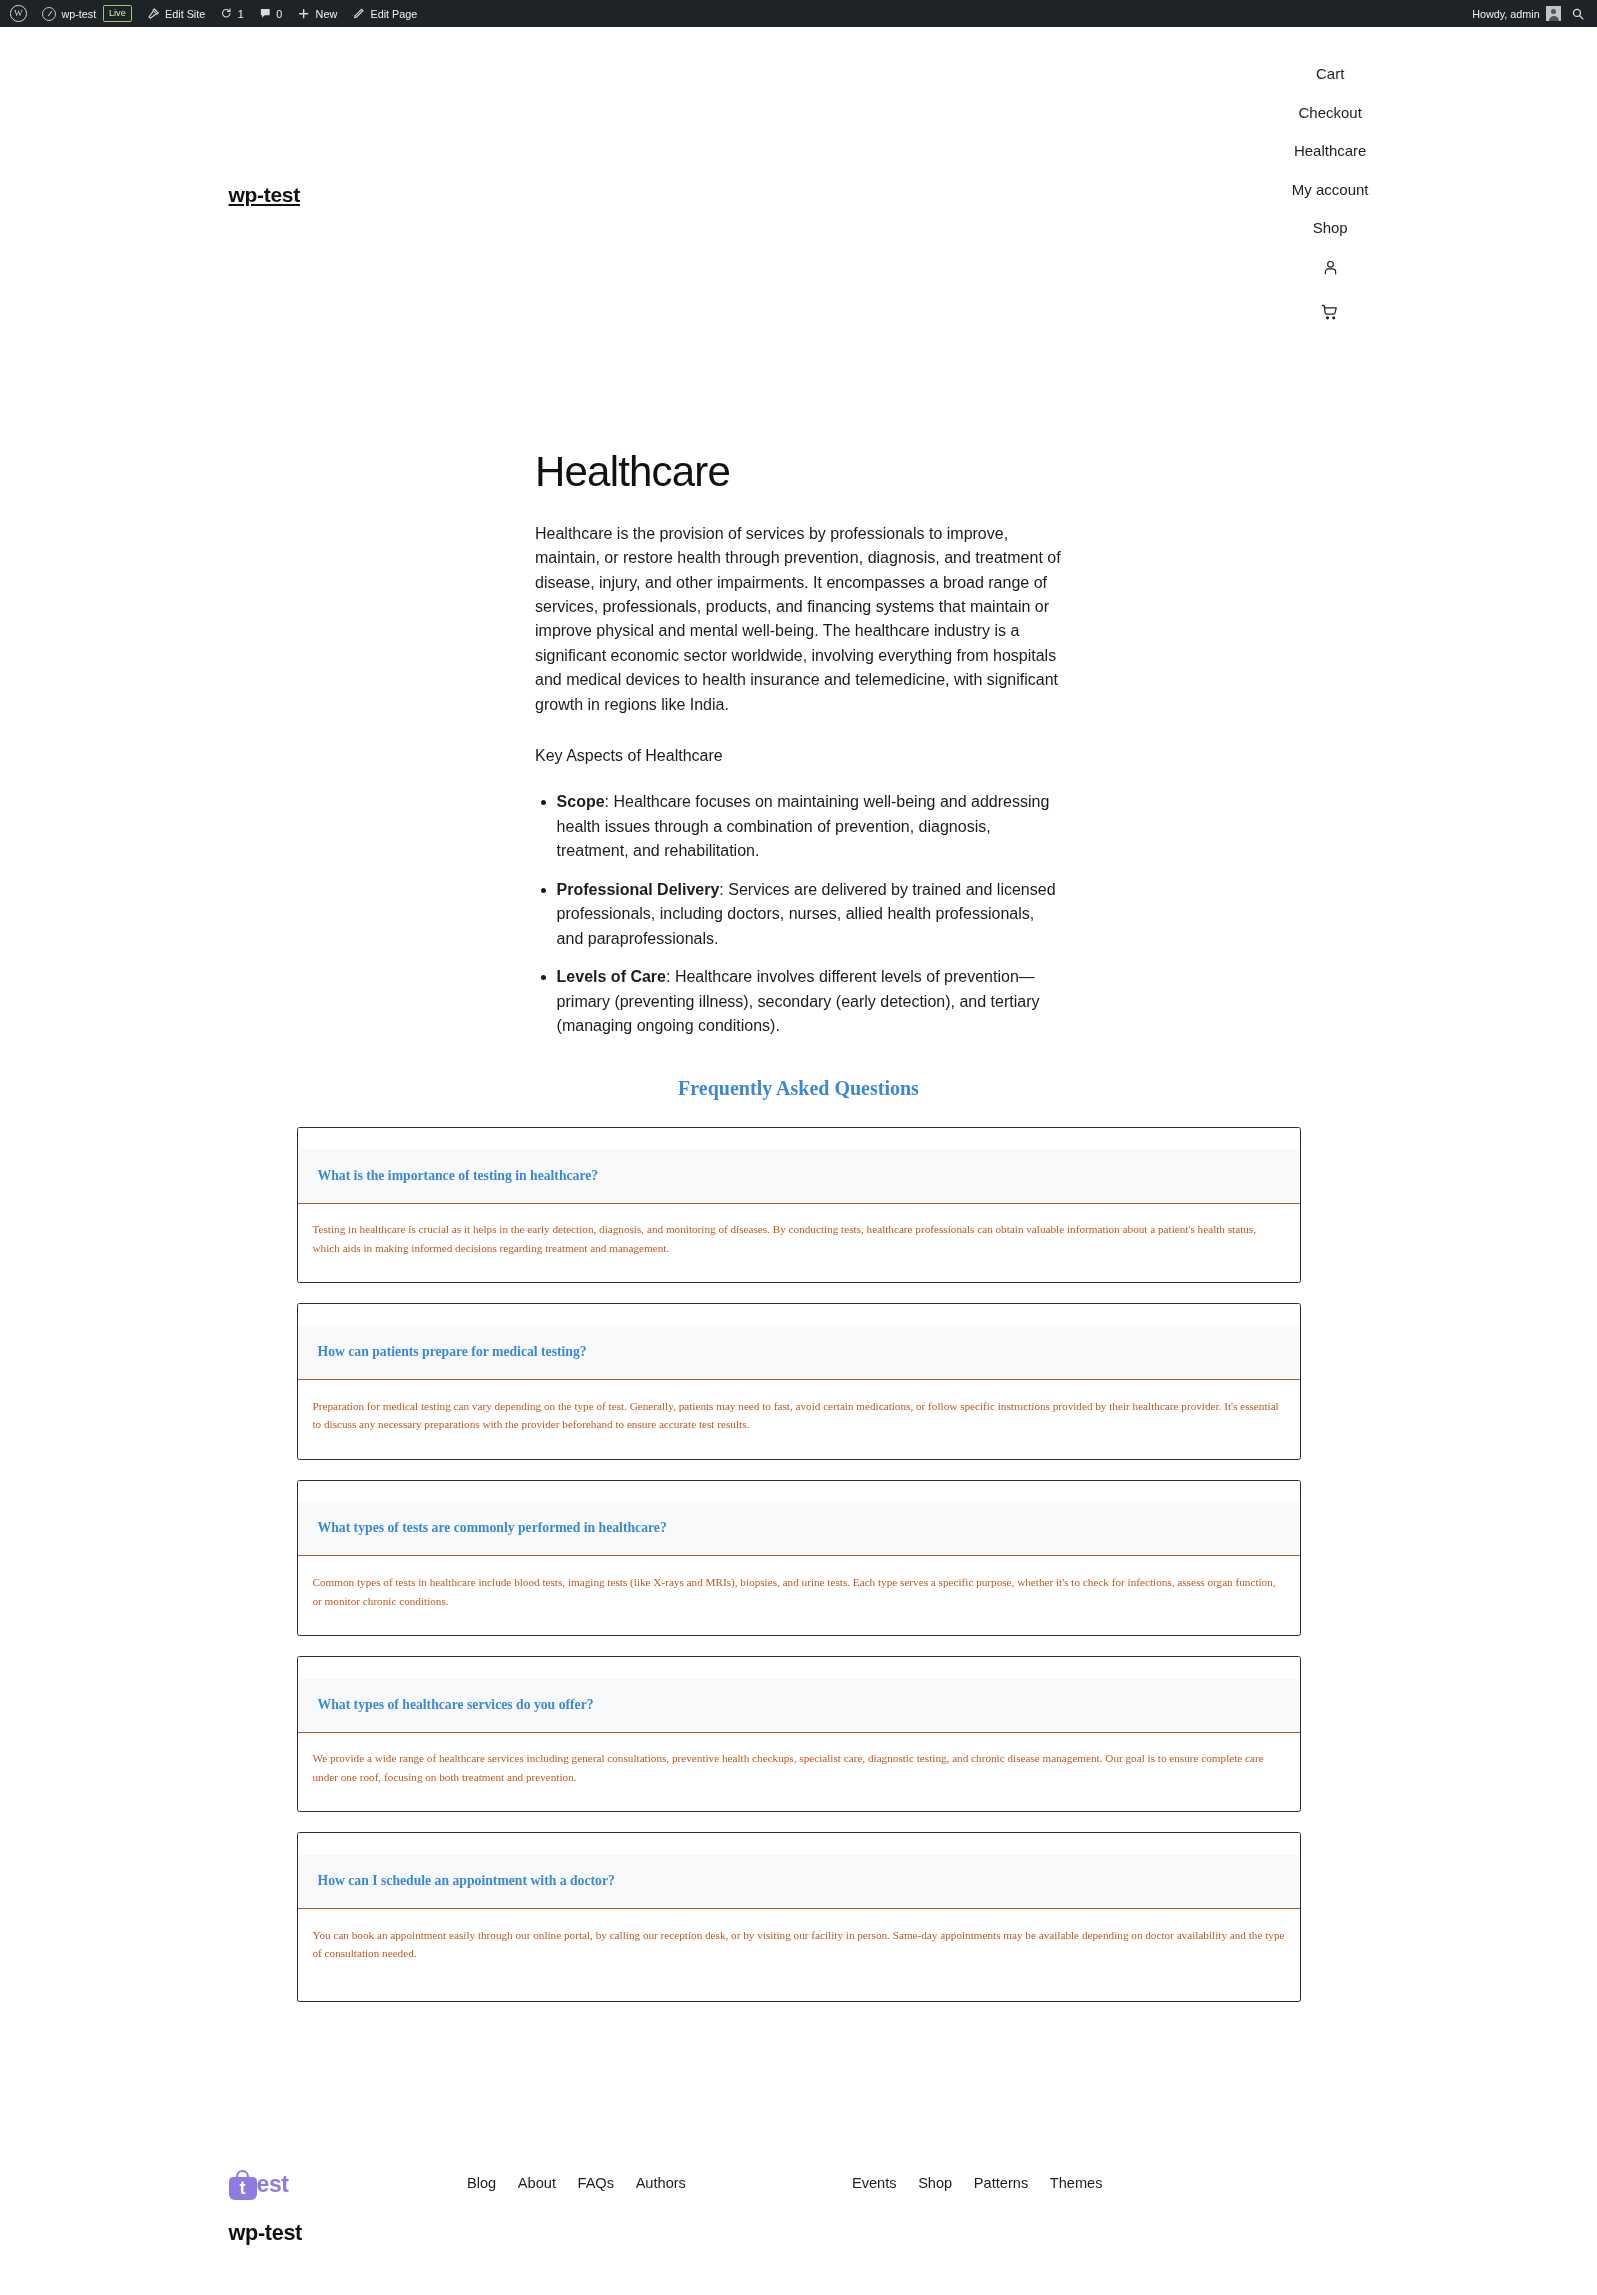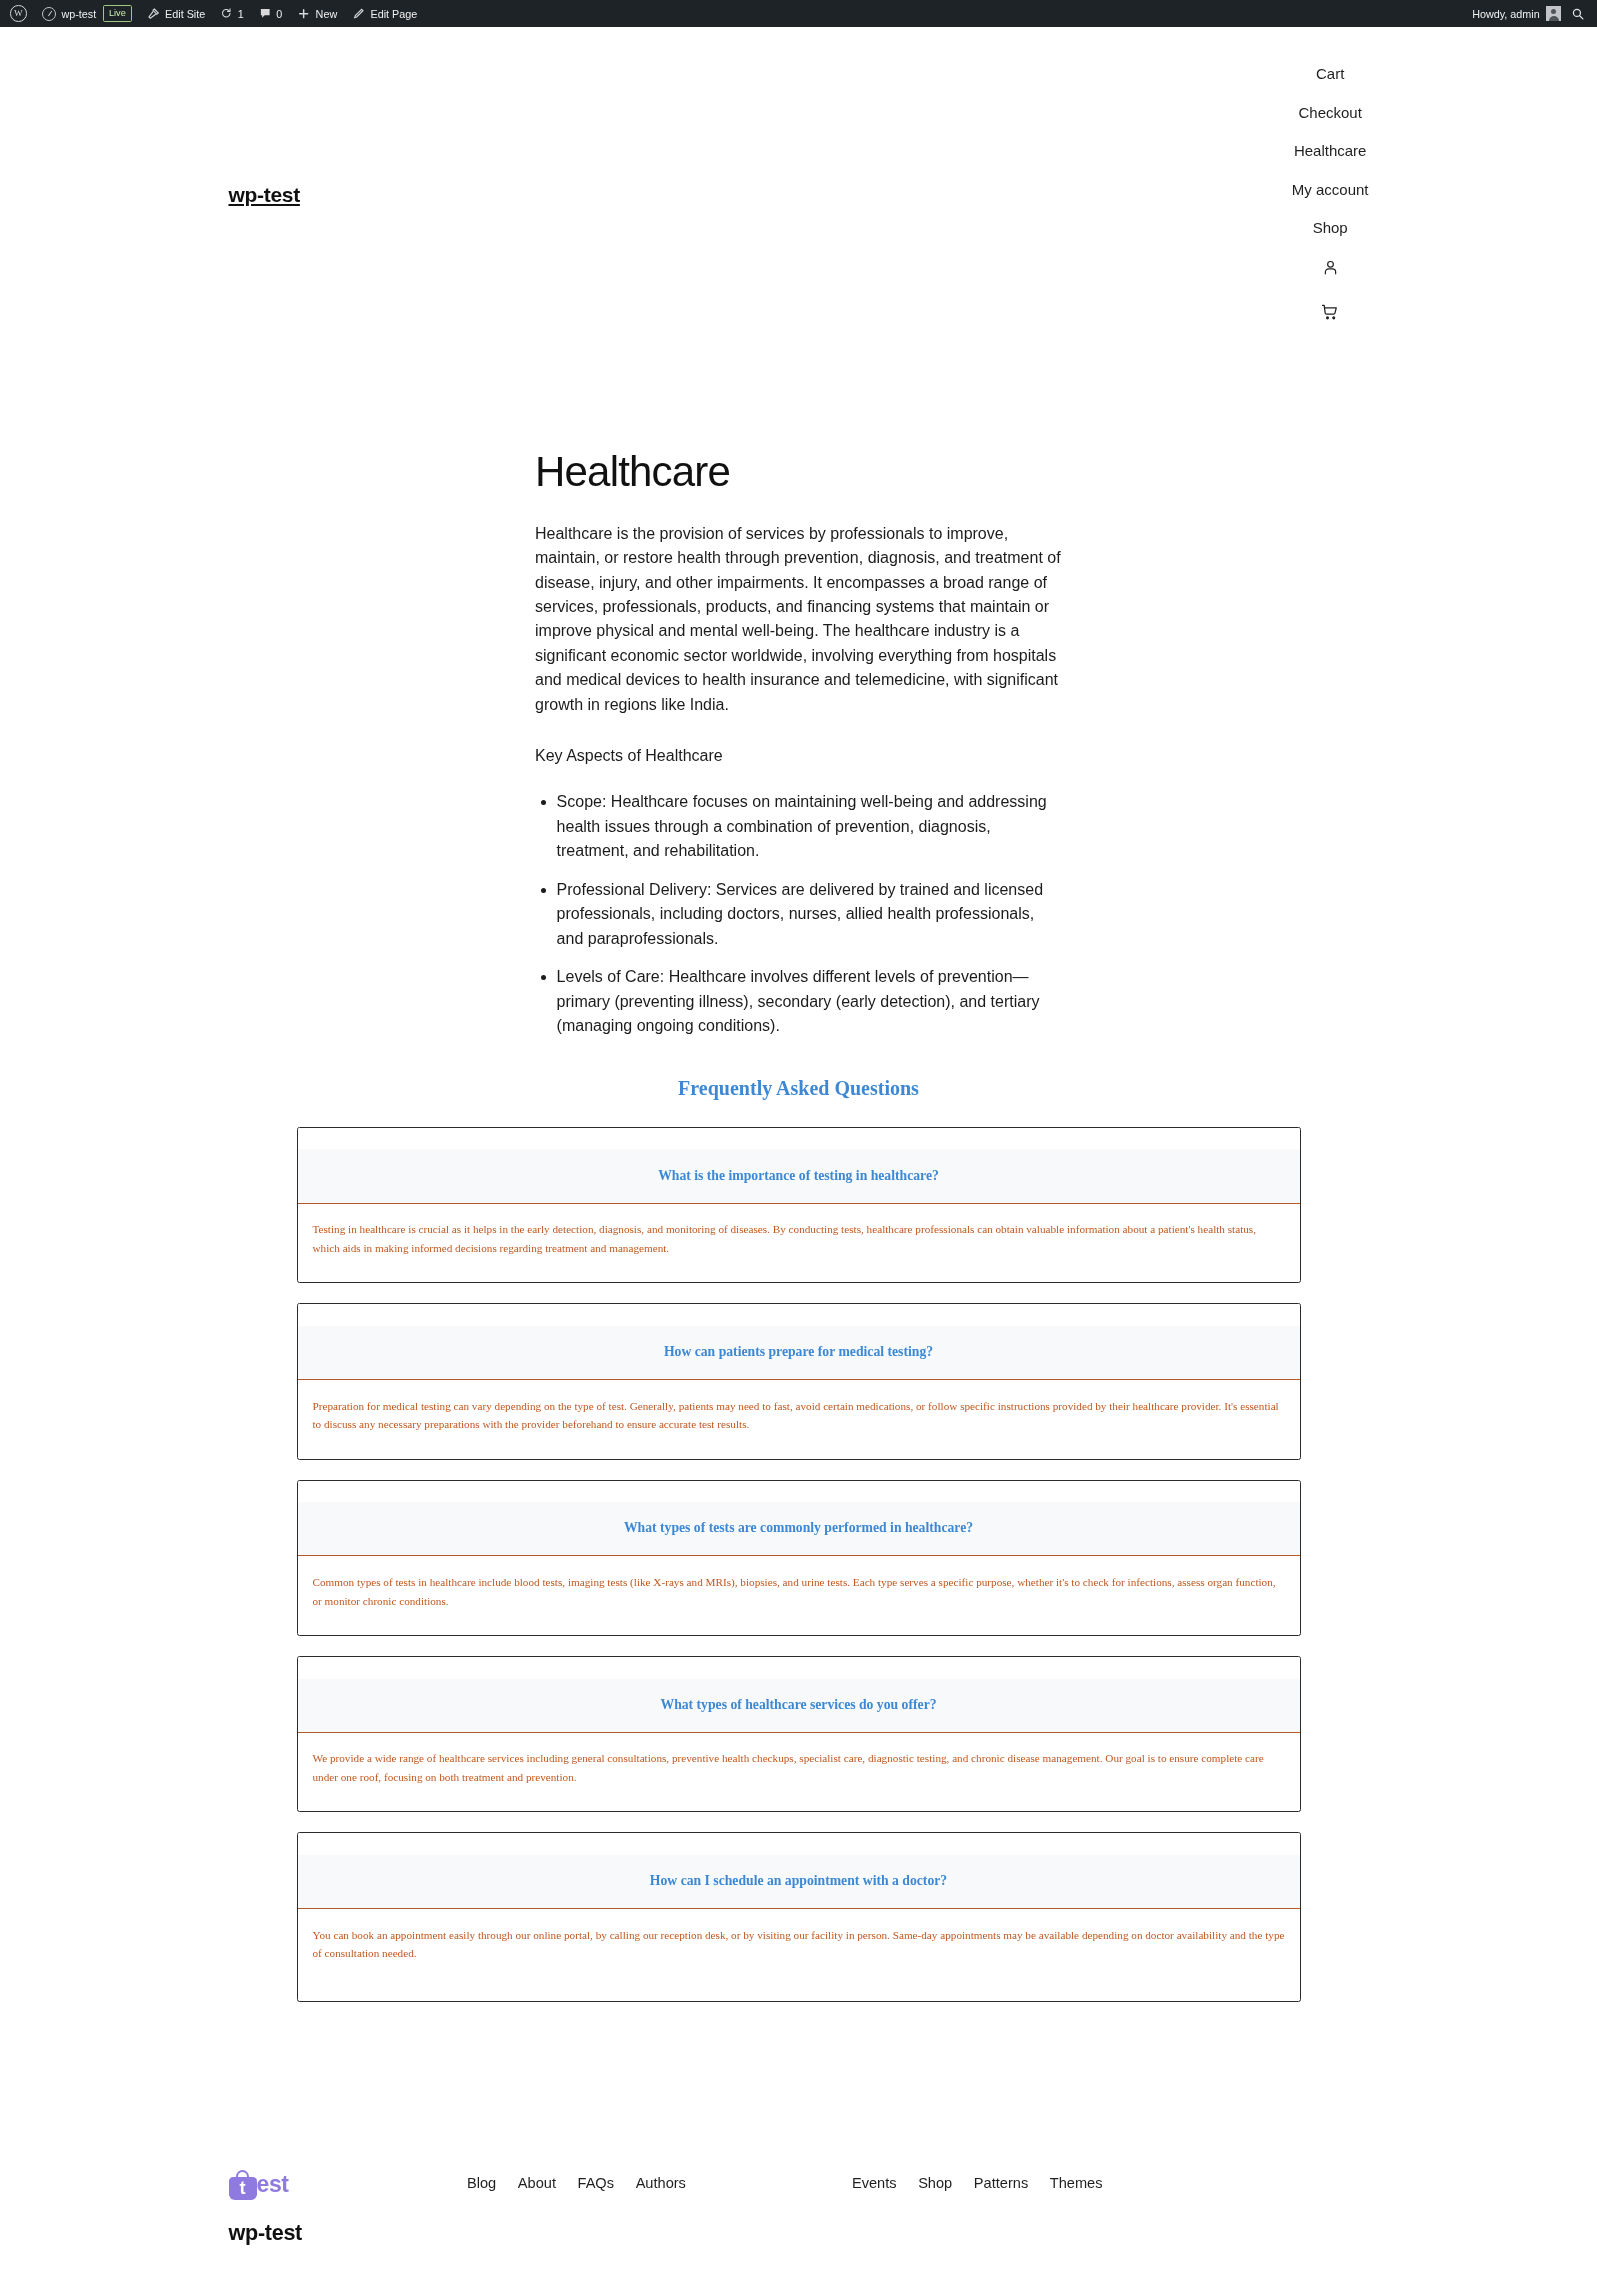--- a/index.html
+++ b/index.html
@@ -132,21 +132,21 @@
     list-style: disc;
     padding-left: 21.6px;
     margin-top: 3.3px;
   }
   .article ul li {
     font-size: 16px;
     line-height: 1.53;
     color: #1c1c1c;
     margin-bottom: 14px;
   }
-  .article ul li strong { font-weight: 400; }
+  .article ul li strong { font-weight: 700; }
 
   
   .faq-section {
     width: 1004px;
     margin: 38px auto 0;
   }
   .faq-heading {
     text-align: center;
     font-family: "Liberation Serif", serif;
     font-weight: 700;
@@ -164,21 +164,20 @@
   .faq-pad-top { height: 21.6px; background: #ffffff; }
   .faq-question {
     background: #f7f9fb;
     padding: 18.3px 20px 19px;
     font-family: "Liberation Serif", serif;
     font-weight: 700;
     font-size: 13.7px;
     color: #3d88d4;
     border-bottom: 1.3px solid #b35a28;
     cursor: pointer;
-    text-align: center;
   }
   .faq-answer {
     padding: 16.6px 15px 25px;
     font-family: "Liberation Serif", serif;
     font-size: 11.2px;
     line-height: 1.65;
     color: #c2581f;
   }
   .faq-item.tall .faq-answer { padding-bottom: 38px; }
 

